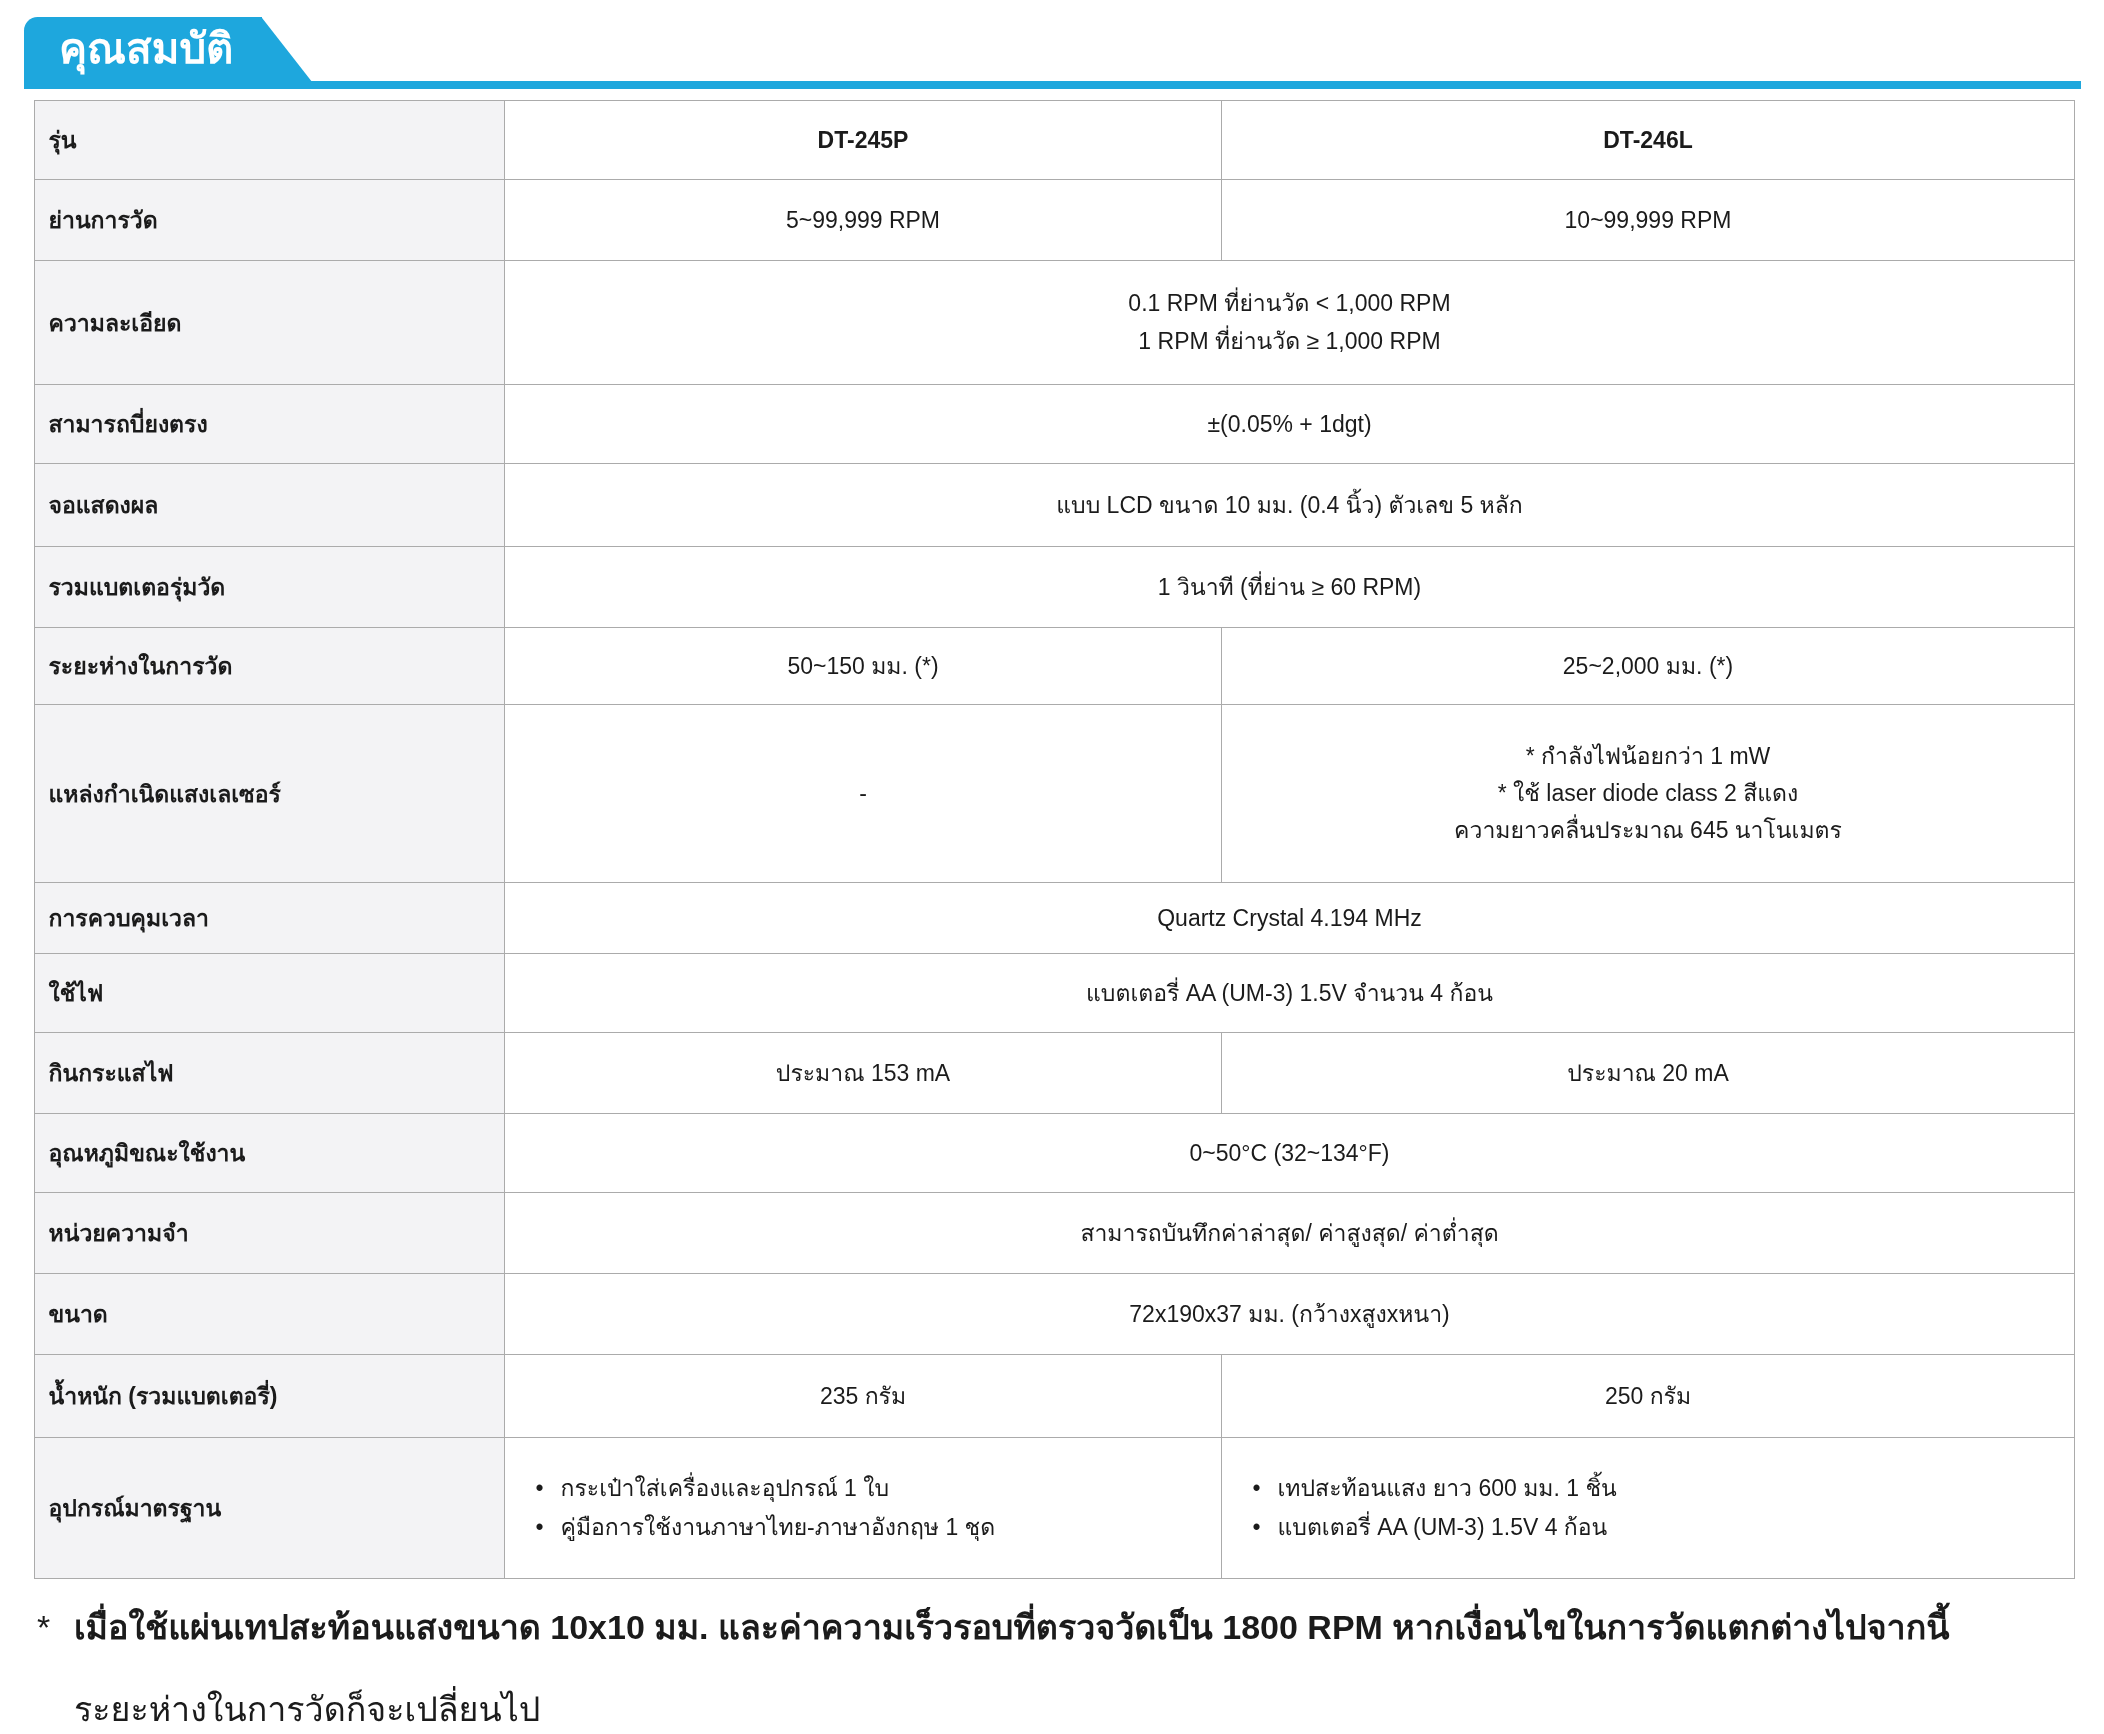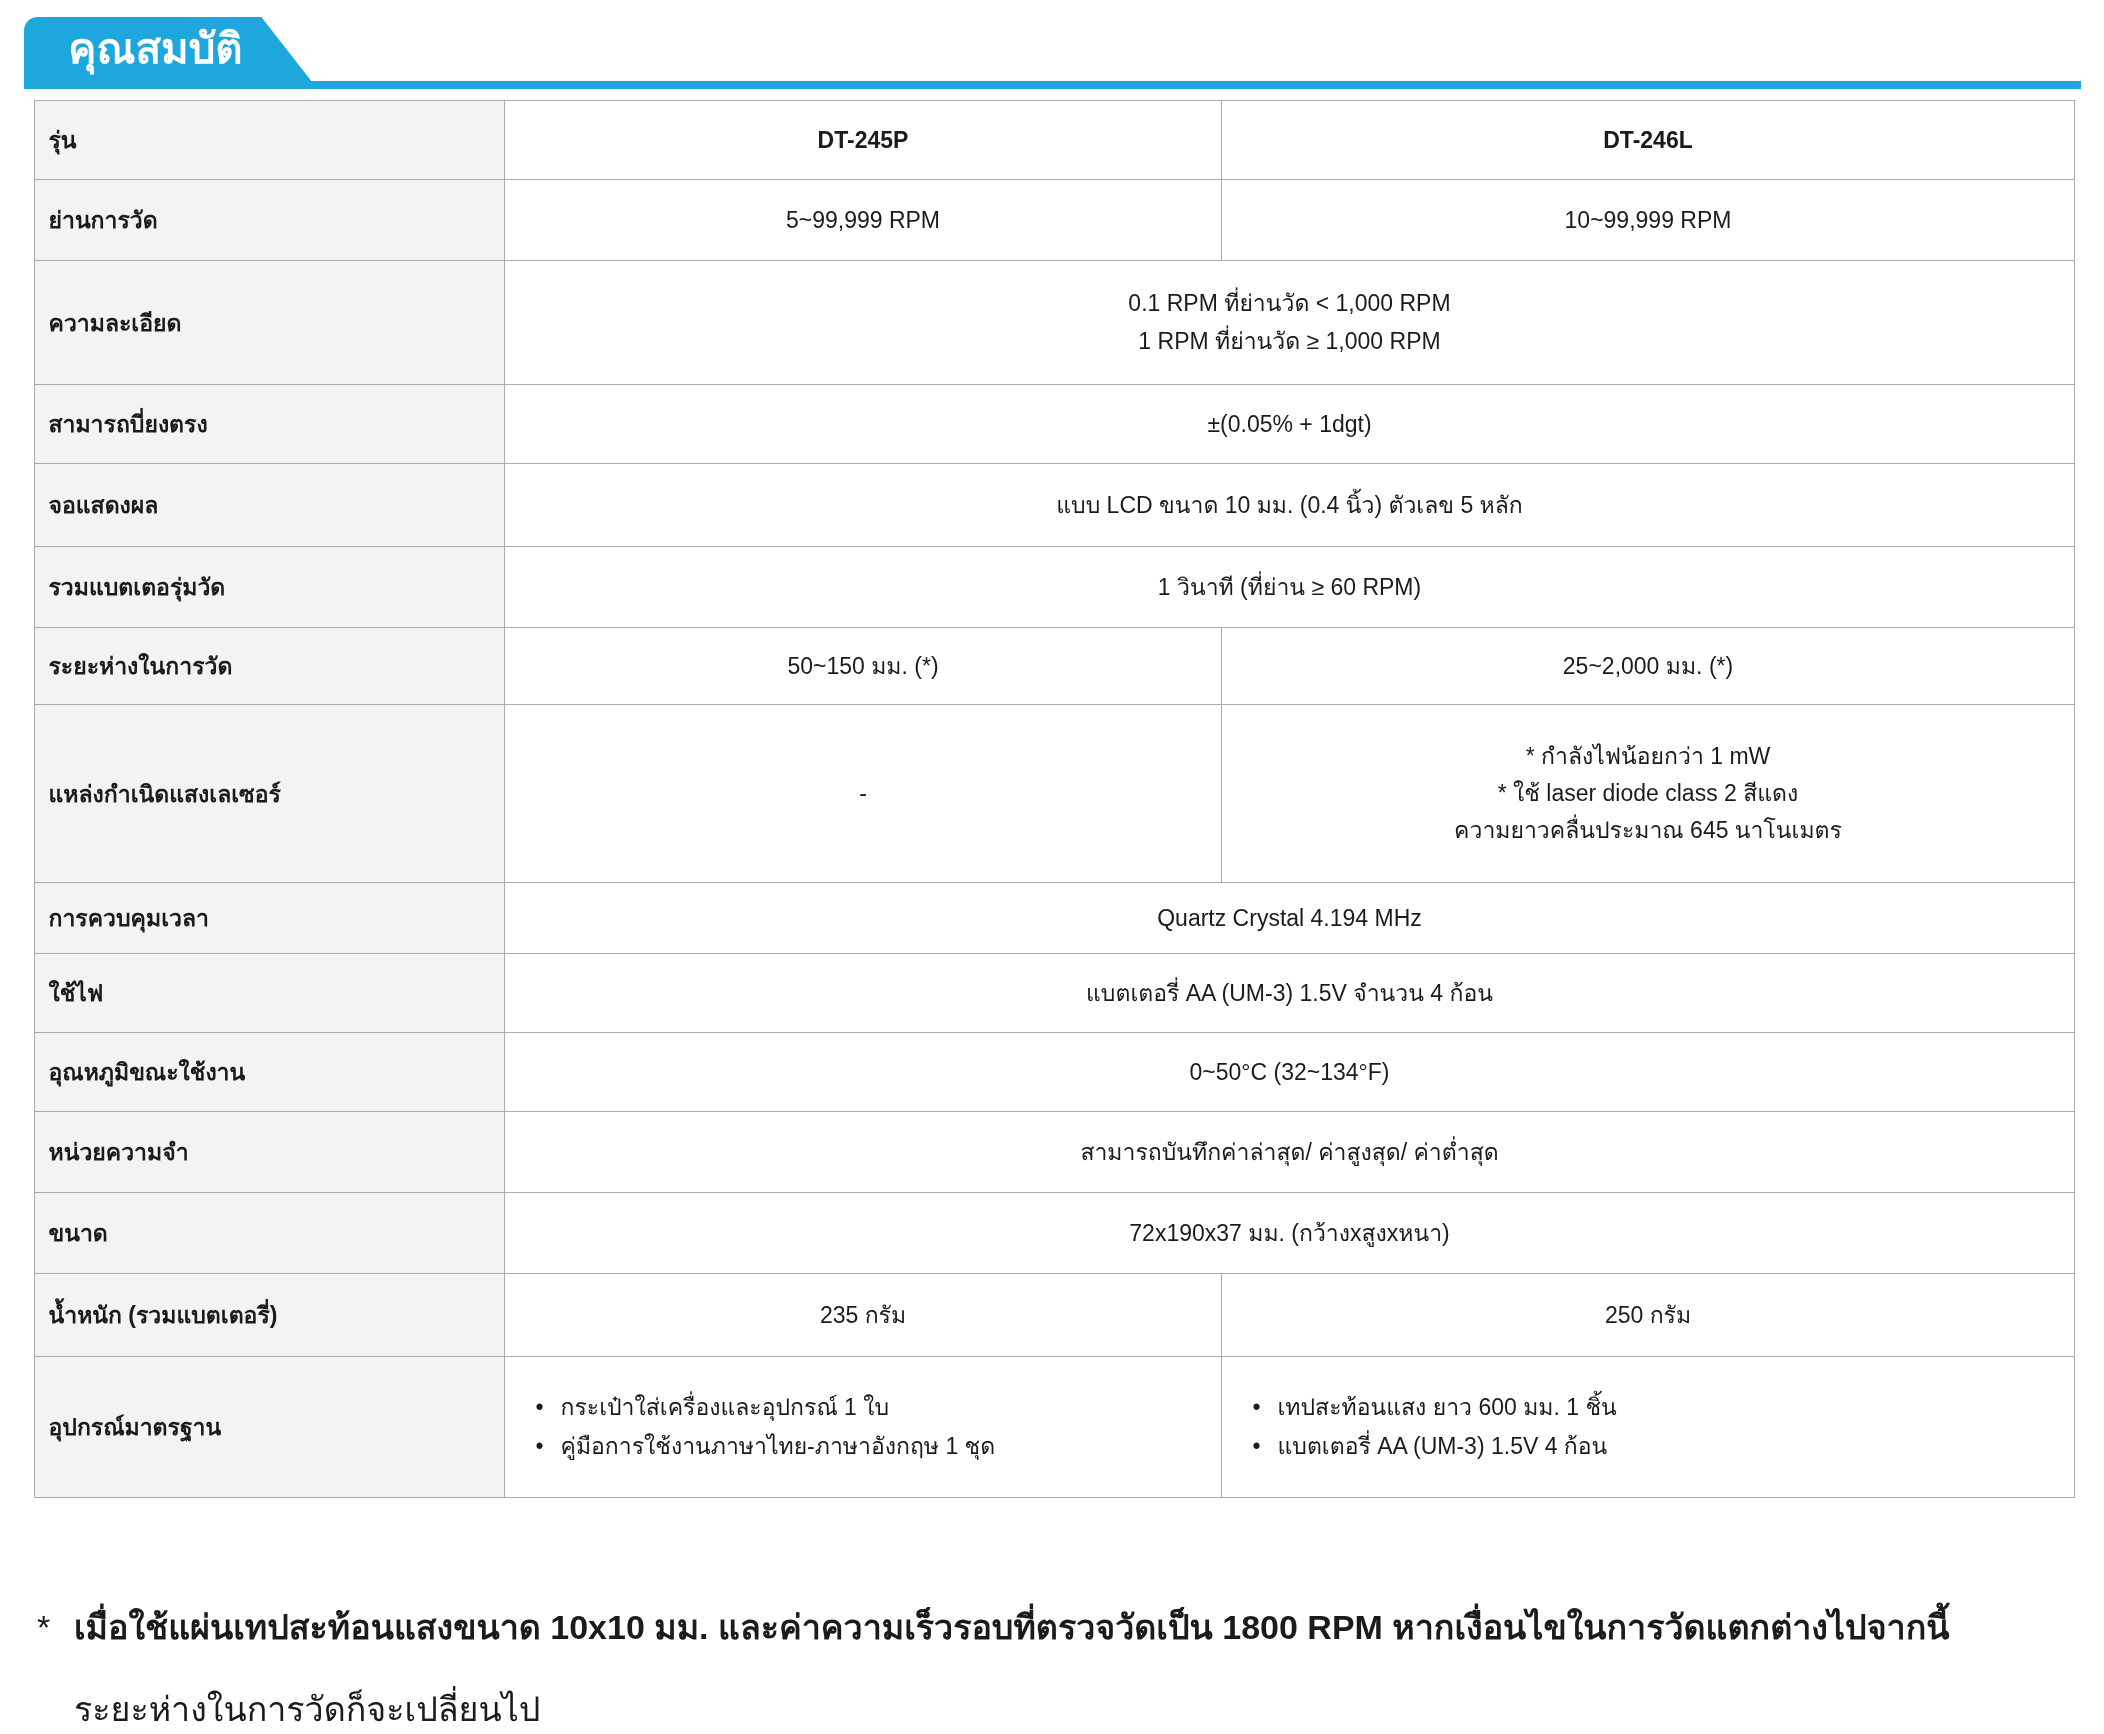--- a/index.html
+++ b/index.html
@@ -14,21 +14,20 @@
   
   .tab-wrap{position:absolute;left:24px;top:17.4px;width:2057px;}
   .tab{
     position:relative;display:inline-block;
     background:#1ea7dd;color:#ffffff;
     height:64px;line-height:64px;
     padding:0 9.7px 0 35px;min-width:193px;
     border-radius:13.5px 0 0 0;
     font-size:42px;font-weight:bold;
     vertical-align:bottom;
-    text-align:center;
   }
   .tab::after{
     content:"";position:absolute;left:100%;top:0;
     width:50px;height:64px;background:#1ea7dd;
     clip-path:polygon(0 0,100% 100%,0 100%);
   }
   .accent-line{width:2057px;height:7.7px;background:#1ea7dd;}
 
   
   table.spec{
@@ -129,20 +128,25 @@
         </td>
       </tr>
       <tr style="height:71px">
         <td class="lbl">การควบคุมเวลา</td>
         <td class="val" colspan="2">Quartz Crystal 4.194 MHz</td>
       </tr>
       <tr style="height:79px">
         <td class="lbl">ใช้ไฟ</td>
         <td class="val" colspan="2">แบตเตอรี่ AA (UM-3) 1.5V จำนวน 4 ก้อน</td>
       </tr>
+      <tr style="height:81px">
+        <td class="lbl">กินกระแสไฟ</td>
+        <td class="val">ประมาณ 153 mA</td>
+        <td class="val">ประมาณ 20 mA</td>
+      </tr>
       <tr style="height:79px">
         <td class="lbl">อุณหภูมิขณะใช้งาน</td>
         <td class="val" colspan="2">0~50°C (32~134°F)</td>
       </tr>
       <tr style="height:81px">
         <td class="lbl">หน่วยความจำ</td>
         <td class="val" colspan="2">สามารถบันทึกค่าล่าสุด/ ค่าสูงสุด/ ค่าต่ำสุด</td>
       </tr>
       <tr style="height:81px">
         <td class="lbl">ขนาด</td>

